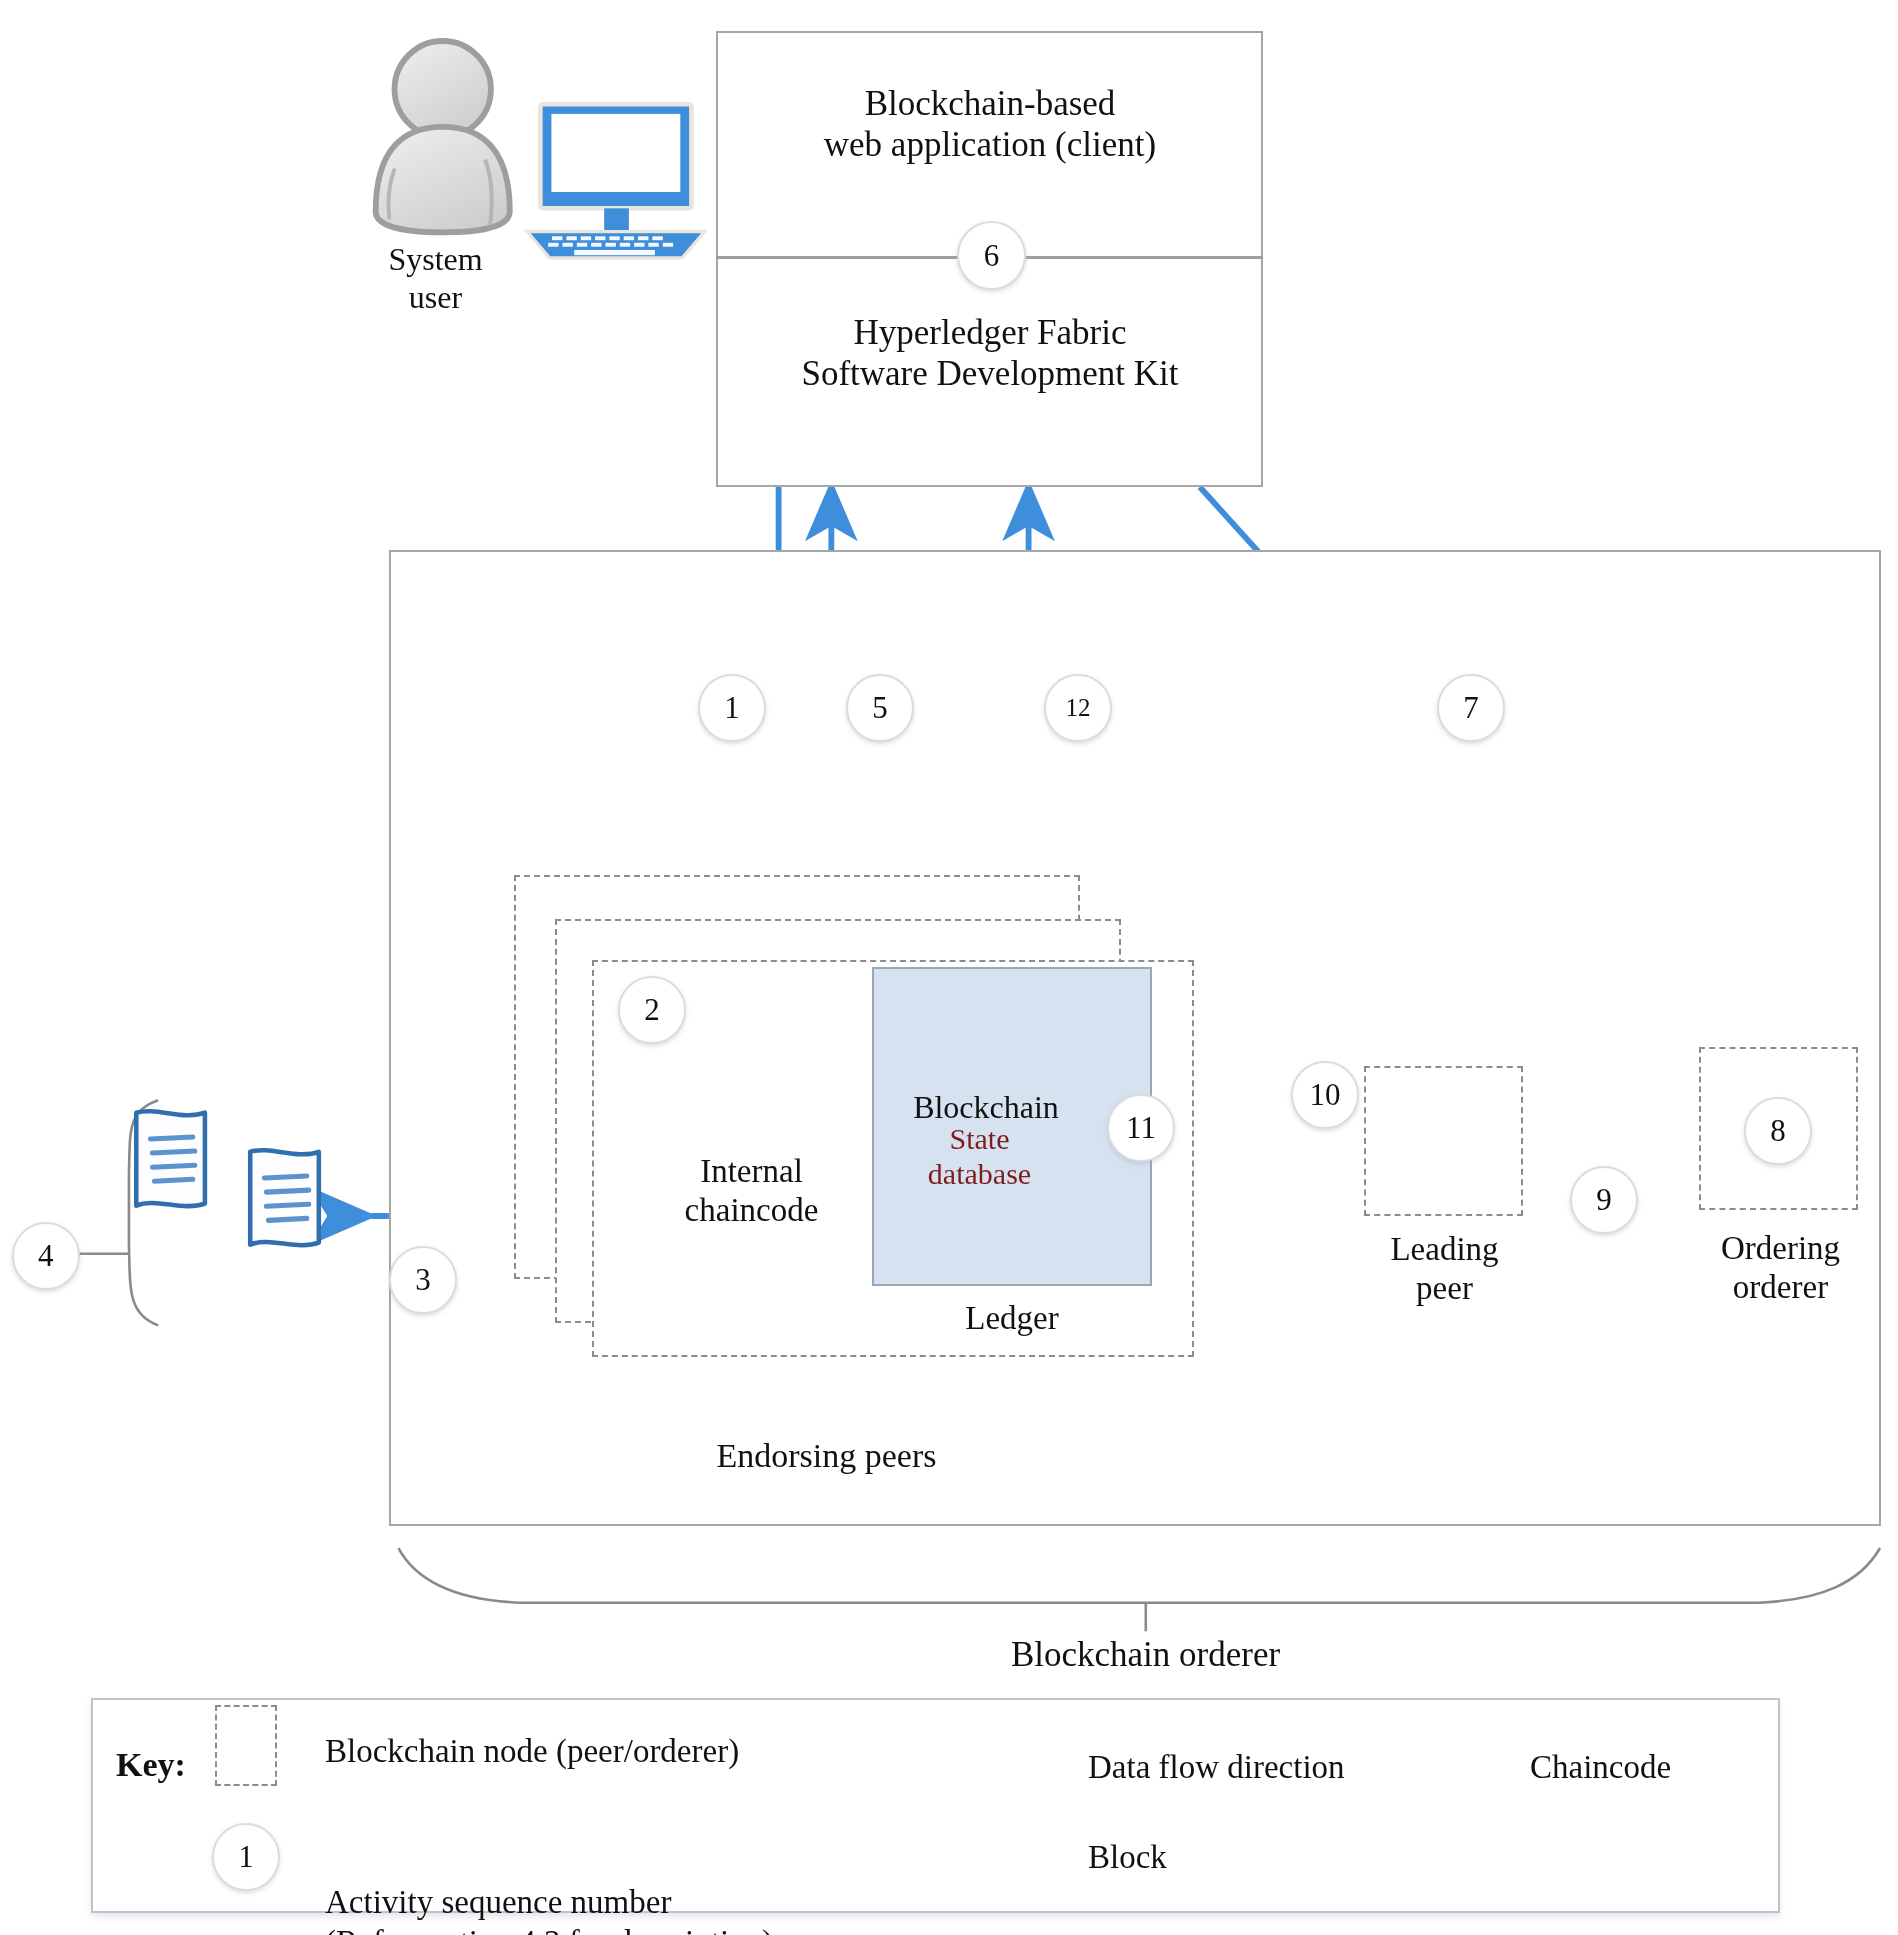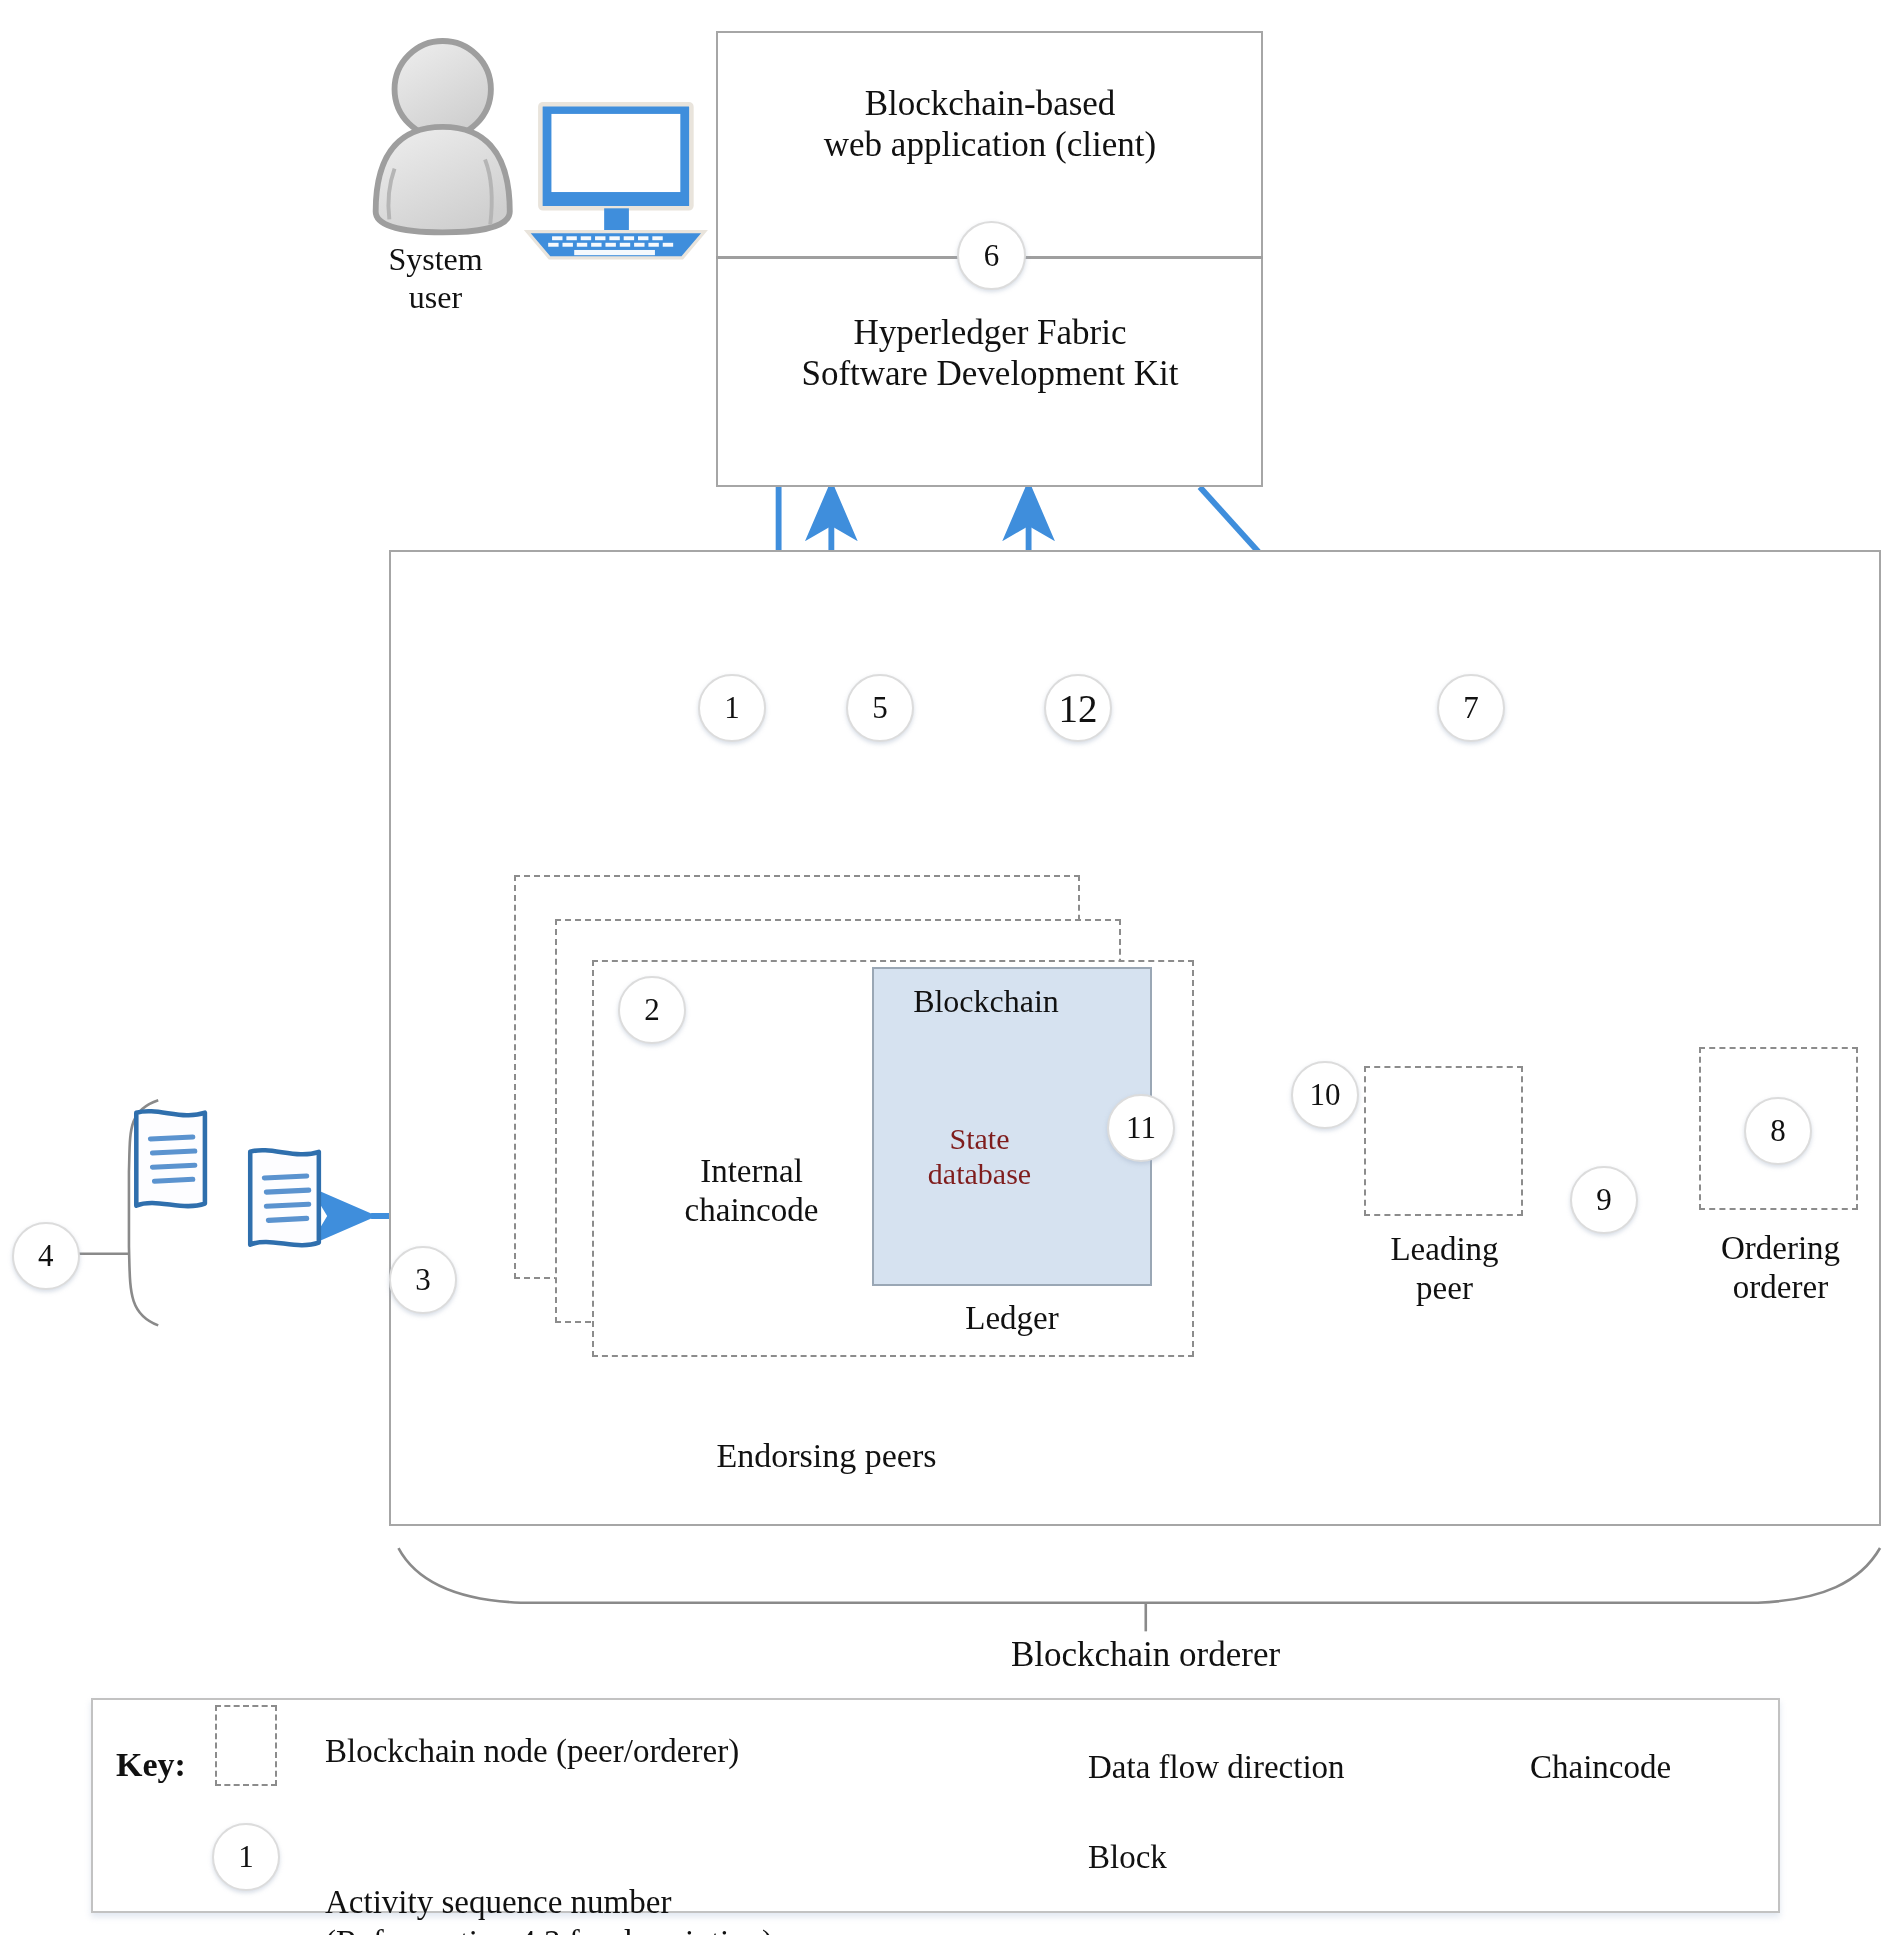--- a/index.html
+++ b/index.html
@@ -193,21 +193,21 @@
   <div class="box dashbox" style="left:514px;top:875px;width:566px;height:404px;"></div>
   <div class="box dashbox" style="left:555px;top:919px;width:566px;height:404px;"></div>
   <div class="box dashbox" style="left:592px;top:960px;width:602px;height:397px;"></div>
 
   <div class="seqnum" style="left:618px;top:976px;width:64px;height:64px;font-size:31px;">2</div>
 
   <div class="txt" style="left:644px;top:1152px;width:215px;font-size:33px;">Internal
 chaincode</div>
 
   <div class="ledgerbox" style="left:872px;top:967px;width:280px;height:319px;"></div>
-  <div class="lbl-blockchain" style="left:872px;top:983px;width:228px;font-size:32px;">Blockchain</div>
+  <div class="lbl-blockchain" style="left:872px;top:1089px;width:228px;font-size:32px;">Blockchain</div>
   <div class="txt" style="left:911px;top:1121px;width:137px;font-size:30px;color:#7f1d1d;">State
 database</div>
   <div class="txt" style="left:872px;top:1299px;width:280px;font-size:33px;">Ledger</div>
   <div class="seqnum" style="left:1107px;top:1094px;width:64px;height:64px;font-size:31px;">11</div>
 
   <div class="seqnum" style="left:11.7px;top:1222px;width:64px;height:64px;font-size:31px;">4</div>
   <div class="seqnum" style="left:389px;top:1246px;width:64px;height:64px;font-size:31px;">3</div>
 
   <div class="box dashbox" style="left:1364px;top:1066px;width:159px;height:150px;"></div>
   <div class="txt" style="left:1347px;top:1230px;width:195px;font-size:33px;">Leading
@@ -215,21 +215,21 @@
   <div class="seqnum" style="left:1291px;top:1061px;width:64px;height:64px;font-size:31px;">10</div>
   <div class="seqnum" style="left:1570px;top:1166px;width:64px;height:64px;font-size:31px;">9</div>
 
   <div class="box dashbox" style="left:1699px;top:1047px;width:159px;height:163px;"></div>
   <div class="txt" style="left:1686px;top:1229px;width:189px;font-size:33px;">Ordering
 orderer</div>
   <div class="seqnum" style="left:1744px;top:1097px;width:64px;height:64px;font-size:31px;">8</div>
 
   <div class="seqnum" style="left:698px;top:674px;width:64px;height:64px;font-size:31px;">1</div>
   <div class="seqnum" style="left:846px;top:674px;width:64px;height:64px;font-size:31px;">5</div>
-  <div class="seqnum" style="left:1044px;top:674px;width:64px;height:64px;font-size:39px;">12</div>
+  <div class="seqnum" style="left:1044px;top:674px;width:64px;height:64px;font-size:25px;">12</div>
   <div class="seqnum" style="left:1437px;top:674px;width:64px;height:64px;font-size:31px;">7</div>
 
   <div class="txt" style="left:664px;top:1436px;width:325px;font-size:34px;">Endorsing peers</div>
   <div class="txt" style="left:963px;top:1634px;width:365px;font-size:35px;">Blockchain orderer</div>
 
   <div class="keybox" style="left:91px;top:1698px;width:1689px;height:215px;"></div>
 
   <div class="keytext" style="left:116px;top:1744px;font-size:34px;font-weight:bold;">Key:</div>
 
   <div class="box dashbox" style="left:215px;top:1705px;width:62px;height:81px;border-width:2px;"></div>

